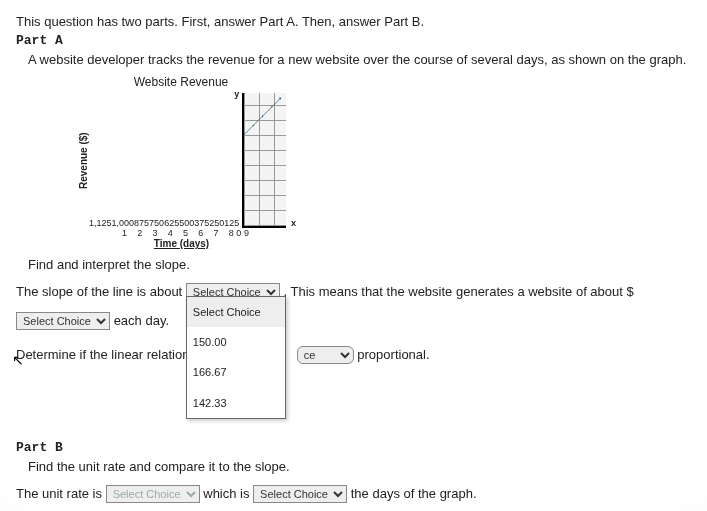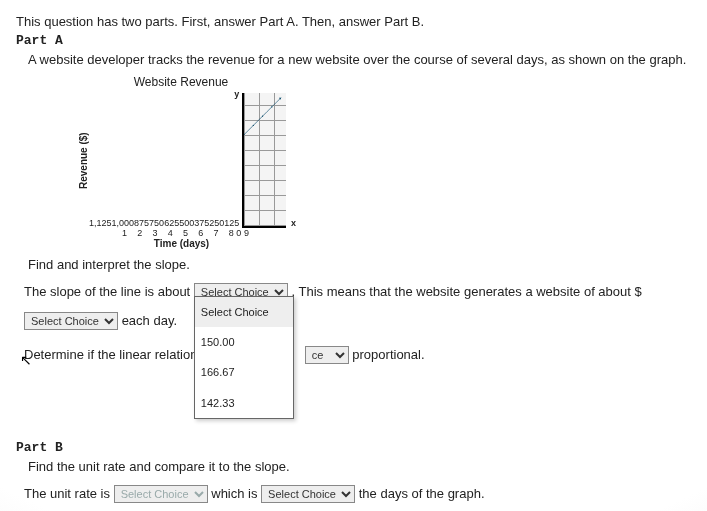--- a/index.html
+++ b/index.html
@@ -58,23 +58,23 @@
     display: flex;
     justify-content: space-between;
     font-size: 9px;
     margin-left: 0;
     width: 135px;
     padding: 0 0 0 8px;
   }
   .xrow { display:flex; }
   .xrow .spacer { width: 38px; }
   .origin { font-size:9px; position:absolute; bottom:-12px; left:-8px;}
-  .xlabel { font-size: 10px; font-weight: bold; text-align: center; width:135px; margin-left:38px;}
+  .xlabel { font-size: 10px; font-weight: bold; text-align: center; width:135px; margin-left:38px;text-decoration:underline;}
   svg.lineplot { position:absolute; inset:0; }
-  .sentence { line-height: 2.2; margin: 6px 8px; }
+  .sentence { line-height: 2.2; margin: 6px 0; }
   select.choice, .fake-select {
     font-size: 11px;
     border: 1px solid #888;
     background: #eee;
     padding: 1px 2px;
     color: #333;
     font-family: inherit;
   }
   .dropdown-open {
     position: absolute;
@@ -168,21 +168,21 @@
   <select class="choice">
     <option>Select Choice</option>
   </select>
   <span> each day.</span>
 </div>
 
 <div class="sentence indent" style="position:relative;">
   <span class="cursor" style="left:-4px; top:4px;">↖</span>
   <span>Determine if the linear relation</span>
   <span style="display:inline-block; width:100px;"></span>
-  <select class="choice" style="width:44px;">
+  <select class="choice" style="width:57px;border-radius:6px;">
     <option>ce</option>
   </select>
   <span> proportional.</span>
 </div>
 
 <div class="line bold partb-gap">Part B</div>
 <div class="line indent">Find the unit rate and compare it to the slope.</div>
 
 <div class="sentence indent">
   <span>The unit rate is</span>

